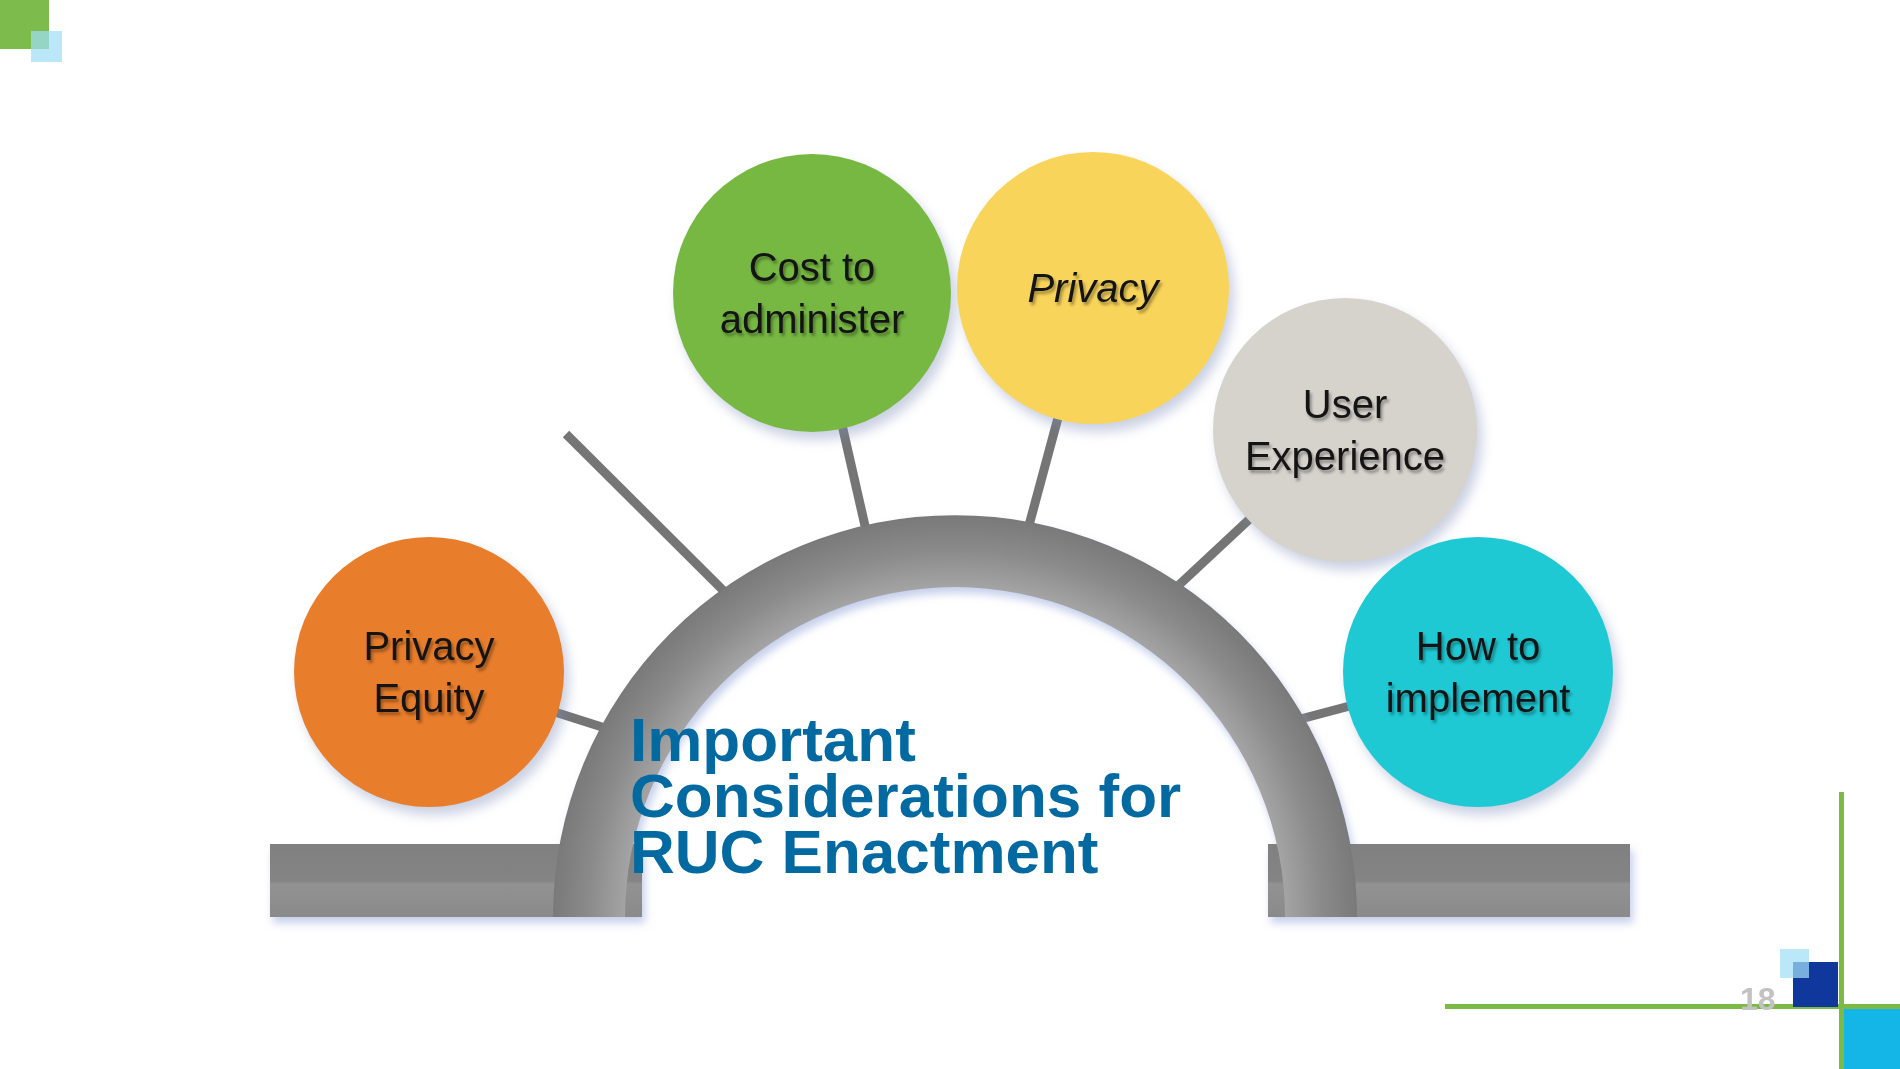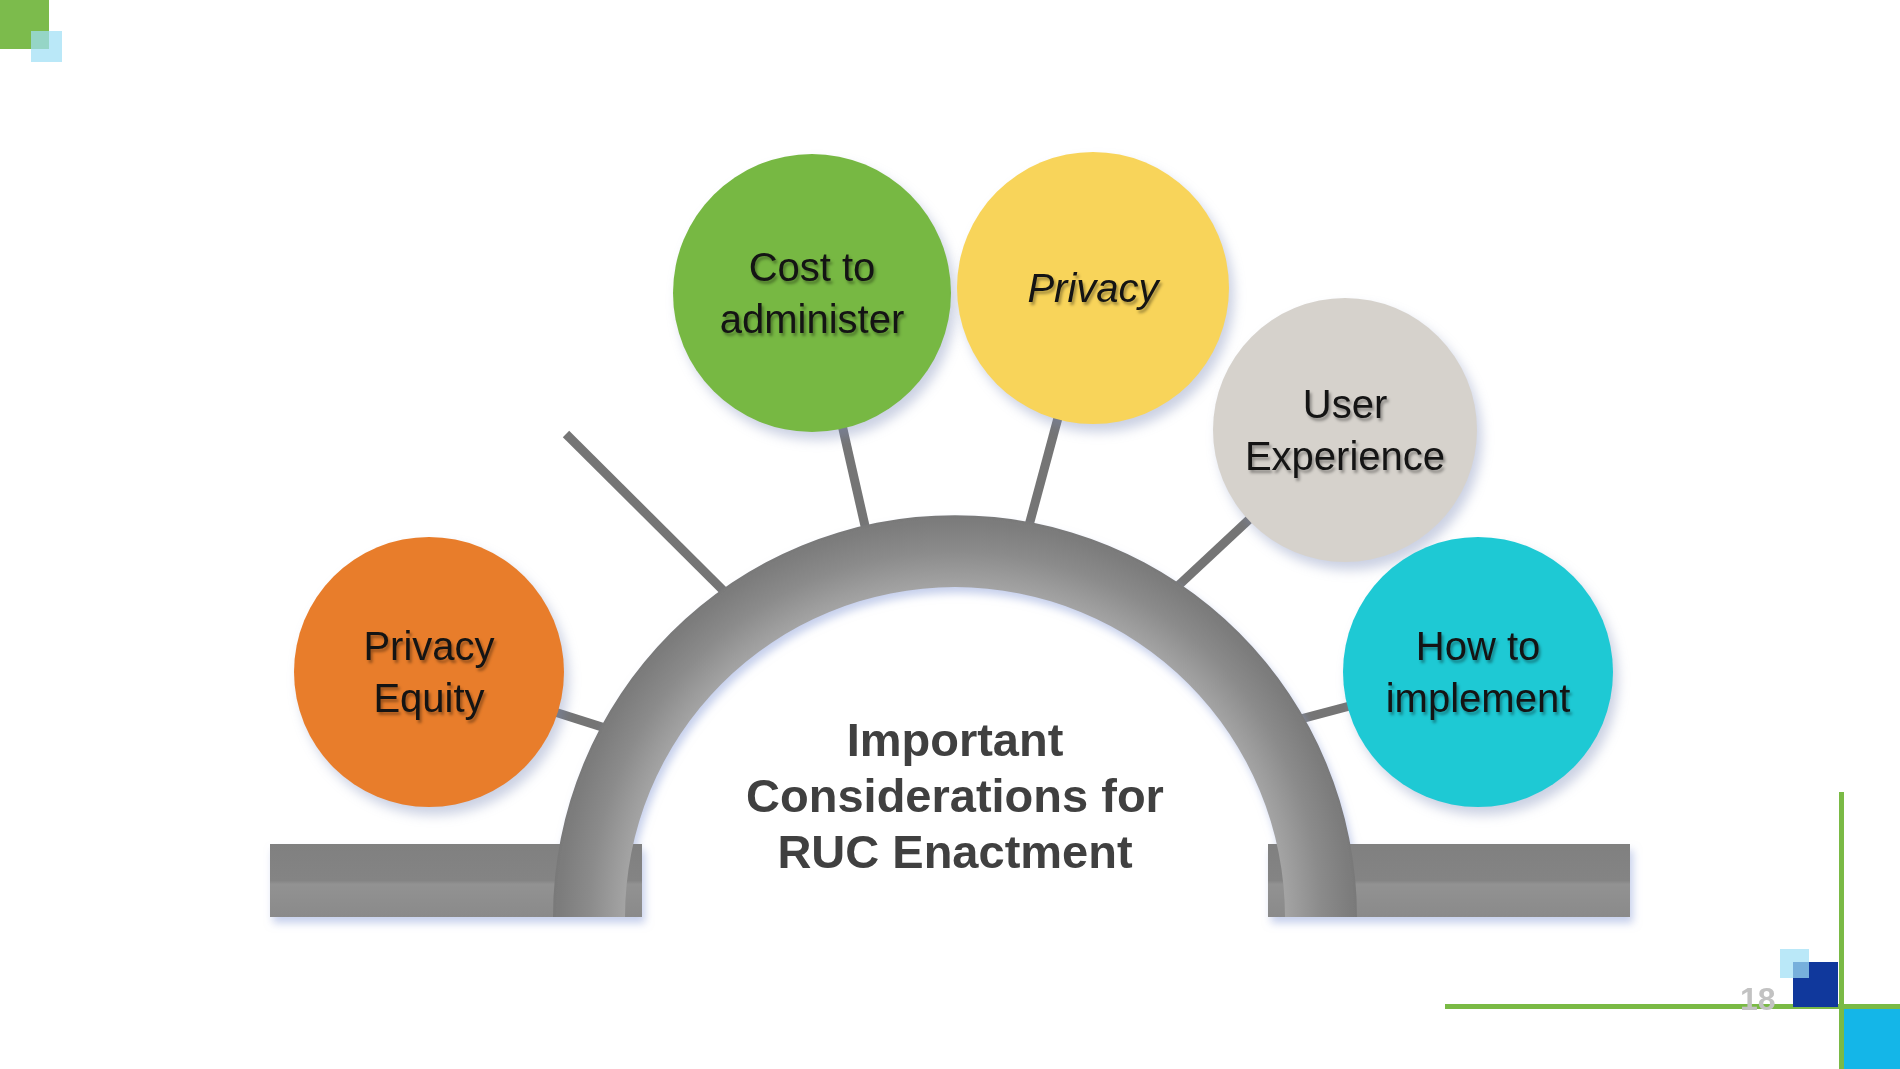--- a/index.html
+++ b/index.html
@@ -50,25 +50,25 @@
   .c-public  { left: 294px;  top: 537px; width: 270px; height: 270px; background: #E87D2B; }
   .c-equity  { left: 431px;  top: 299px; width: 270px; height: 270px; background: #1B5CA8; }
   .c-cost    { left: 673px;  top: 154px; width: 278px; height: 278px; background: #77B843; }
   .c-privacy { left: 957px;  top: 152px; width: 272px; height: 272px; background: #F8D45A; font-style: italic; }
   .c-ux      { left: 1213px; top: 298px; width: 264px; height: 264px; background: #D6D2CC; }
   .c-how     { left: 1343px; top: 537px; width: 270px; height: 270px; background: #1EC9D4; }
 
   
   .center-title {
     left: 630px; top: 712px; width: 650px;
-    text-align: center;
-    font-size: 47px;
+    text-align: left;
+    font-size: 62px;
     font-weight: bold;
     line-height: 56px;
-    color: #404040;
+    color: #0369a1;
   }
 </style>
 </head>
 <body>
 
 <div class="slide">
 
   <div class="abs sq-green-tl"></div>
   <div class="abs sq-blue-tl"></div>
 

